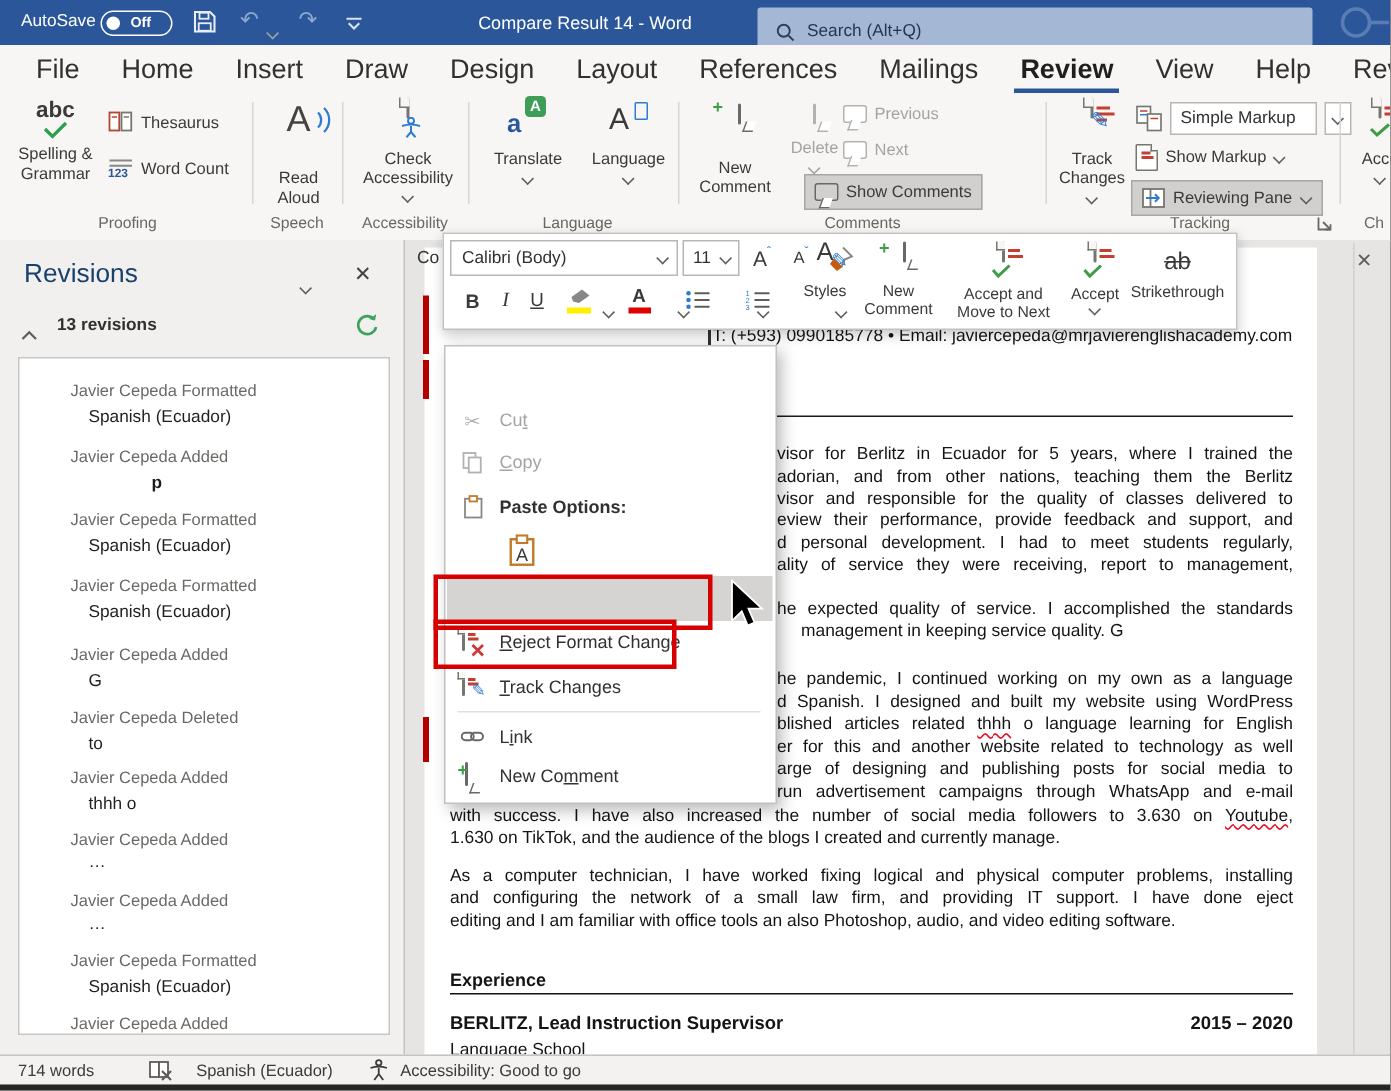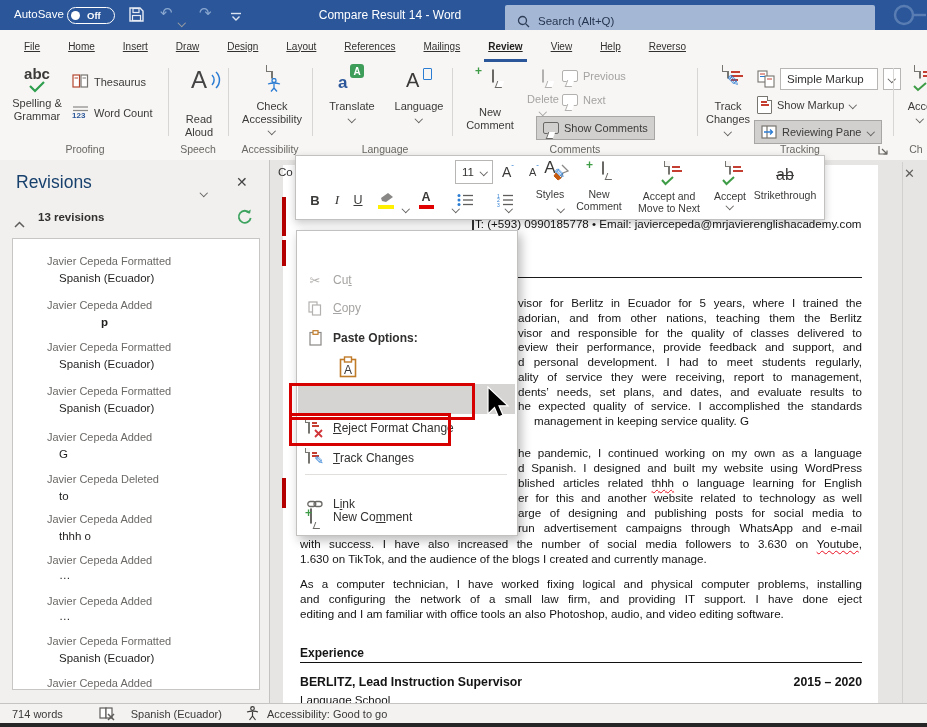--- a/index.html
+++ b/index.html
@@ -7,21 +7,21 @@
   .abs{position:absolute;}
   
   .titlebar{left:0;top:0;width:927px;height:30px;background:#2b579a;color:#fff;}
   .tb-txt{font-size:11.5px;color:#fff;white-space:nowrap;}
   .toggle{width:46px;height:15px;border:1.5px solid #fff;border-radius:9px;display:flex;align-items:center;}
   .knob{width:9px;height:9px;border-radius:50%;background:#fff;margin-left:3px;}
   .tb-fade{color:#8aa7cf;font-size:15px;}
   .searchbox{background:#a4b8d6;border-radius:2px;display:flex;align-items:center;color:#26354f;font-size:11.5px;}
   
   .tabrow{left:0;top:30px;width:927px;height:32px;background:#f7f6f4;display:flex;align-items:center;padding-left:10px;box-sizing:border-box;}
-  .tab{font-size:10px;color:#323130;padding:0 14px;height:32px;display:flex;align-items:center;position:relative;text-decoration:underline;}
+  .tab{font-size:18px;color:#323130;padding:0 14px;height:32px;display:flex;align-items:center;position:relative;}
   .tab.active{font-weight:bold;color:#201f1e;}
   .tab.active::after{content:"";position:absolute;left:10px;right:10px;bottom:0;height:3px;background:#2b579a;}
   
   .ribbon{left:0;top:62px;width:927px;height:98px;background:#f7f6f4;border-bottom:1px solid #d8d6d4;}
   .vdiv{position:absolute;top:6px;height:68px;width:1px;background:#d8d6d4;}
   .grplabel{position:absolute;top:81px;font-size:10.5px;color:#696763;text-align:center;white-space:nowrap;overflow:hidden;}
   .rbtn{position:absolute;display:flex;flex-direction:column;align-items:center;font-size:11px;color:#3b3a39;text-align:center;line-height:13px;}
   .smbtn{position:absolute;display:flex;align-items:center;gap:5px;font-size:11px;color:#3b3a39;white-space:nowrap;}
   .disabled{color:#a5a3a1!important;}
   .pressed{background:#d2d0ce;border:1px solid #a8a6a4;box-sizing:border-box;}
@@ -346,21 +346,20 @@
       <span class="dl" style="left:192px;top:52px;white-space:nowrap;">T: (+593) 0990185778  •  Email: javiercepeda@mrjavierenglishacademy.com</span>
       <div class="abs" style="left:189px;top:54px;width:1.5px;height:13px;background:#333;"></div>
       <div class="abs" style="left:17px;top:112px;width:562px;border-top:1.6px solid #1a1a1a;"></div>
 
       <span class="dl just" style="left:235px;top:131px;width:344px;">visor for Berlitz in Ecuador for 5 years, where I trained the</span>
       <span class="dl just" style="left:235px;top:146px;width:344px;">adorian, and from other nations, teaching them the Berlitz</span>
       <span class="dl just" style="left:235px;top:161px;width:344px;">visor and responsible for the quality of classes delivered to</span>
       <span class="dl just" style="left:235px;top:175px;width:344px;">eview their performance, provide feedback and support, and</span>
       <span class="dl just" style="left:235px;top:190px;width:344px;">d personal development. I had to meet students regularly,</span>
       <span class="dl just" style="left:235px;top:205px;width:344px;">ality of service they were receiving, report to management,</span>
-      <span class="dl just" style="left:235px;top:220px;width:344px;">dents’ needs, set plans, and dates, and evaluate results to</span>
       <span class="dl just" style="left:235px;top:234px;width:344px;">he expected quality of service. I accomplished the standards</span>
       <span class="dl" style="left:251px;top:249px;width:344px;">management in keeping service quality. G</span>
 
       <span class="dl just" style="left:235px;top:281px;width:344px;">he pandemic, I continued working on my own as a language</span>
       <span class="dl just" style="left:235px;top:296px;width:344px;">d Spanish. I designed and built my website using WordPress</span>
       <span class="dl just" style="left:235px;top:311px;width:344px;"><span>blished articles related </span><span class="misspell">thhh</span><span> o language learning for English</span></span>
       <span class="dl just" style="left:235px;top:326px;width:344px;">er for this and another website related to technology as well</span>
       <span class="dl just" style="left:235px;top:341px;width:344px;">arge of designing and publishing posts for social media to</span>
       <span class="dl just" style="left:235px;top:356px;width:344px;">run advertisement campaigns through WhatsApp and e-mail</span>
       <span class="dl just" style="left:17px;top:372px;width:562px;"><span>with success. I have also increased the number of social media followers to 3.630 on </span><span class="misspell">Youtube</span><span>,</span></span>
@@ -381,20 +380,24 @@
     <div class="abs" style="left:632px;top:2px;width:1px;height:541px;background:#d2d0ce;"></div>
     <span class="abs" style="left:634px;top:6px;font-size:13px;color:#5f5d5b;">✕</span>
   </div>
 
   <span class="abs" style="left:278px;top:165px;font-size:11.6px;color:#333;z-index:10;">Co</span>
   <div class="redbar" style="top:197px;height:39px;"></div>
   <div class="redbar" style="top:240px;height:26px;"></div>
   <div class="redbar" style="top:478px;height:30px;"></div>
 
   <div class="abs minitb">
+    <div class="combo" style="left:4px;top:4px;width:152px;height:24px;padding-left:7px;justify-content:space-between;">
+      <span>Calibri (Body)</span>
+      <span class="cv" style="margin-right:5px;"></span>
+    </div>
     <div class="combo" style="left:159px;top:4px;width:38px;height:24px;padding-left:6px;justify-content:space-between;">
       <span>11</span>
       <span class="cv" style="margin-right:4px;"></span>
     </div>
     <div class="tbtn" style="left:200px;top:4px;width:24px;height:24px;">
         <span style="font-size:14px;">A</span>
         <span style="font-size:8px;color:#2b7cd3;margin-top:-10px;">ˆ</span>
       </div>
     <div class="tbtn" style="left:226px;top:4px;width:24px;height:24px;">
         <span style="font-size:11px;">A</span>
@@ -532,21 +535,21 @@
     <div class="mi" style="top:214px;">
       <span class="mic">
         <span style="position:relative;width:15px;height:18px;">
           <span class="pageico redlines" style="width:12px;height:15px;"><span class="fold" style="width:4px;height:4px;"></span><i style="top:3px;width:5px;"></i><i style="top:6px;width:7px;"></i></span>
           <span style="position:absolute;left:7px;top:5px;color:#2b7cd3;font-size:11px;">✎</span>
         </span>
       </span>
       <span><u>T</u><span>rack Changes</span></span>
     </div>
     <div class="msep" style="top:243px;"></div>
-    <div class="mi" style="top:260px;text-align:center;">
+    <div class="mi" style="top:247px;text-align:center;">
       <span class="mic">
         <svg width="16" height="10" viewBox="0 0 16 10">
             <rect x="0.8" y="2.5" width="8" height="5" rx="2.5" fill="none" stroke="#6a6865" stroke-width="1.3"></rect>
             <rect x="7" y="2.5" width="8" height="5" rx="2.5" fill="none" stroke="#6a6865" stroke-width="1.3"></rect>
           </svg>
       </span>
       <span><span>L</span><u>i</u><span>nk</span></span>
     </div>
     <div class="mi" style="top:273px;">
       <span class="mic">

